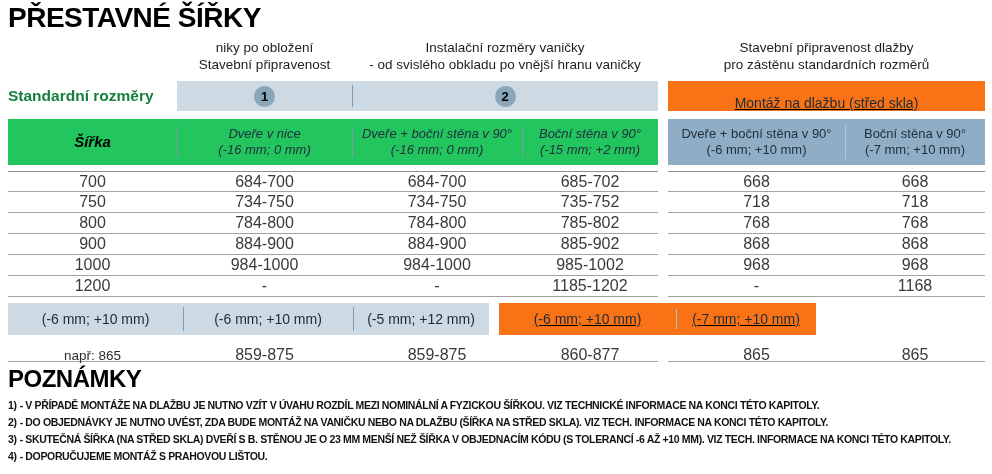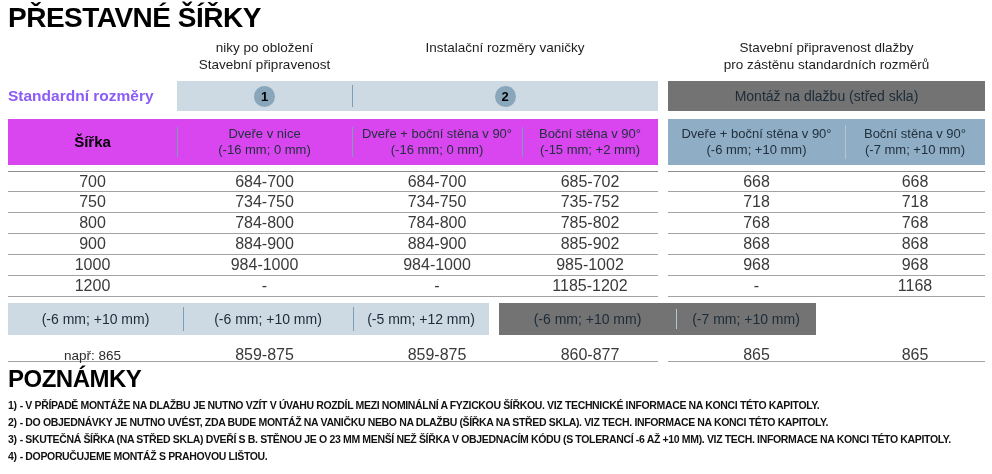--- a/index.html
+++ b/index.html
@@ -17,38 +17,38 @@
   .notes-title{position:absolute;left:8px;top:365px;font-size:24px;font-weight:900;letter-spacing:-.5px;}
 
   
   .ghdr{top:39px;}
   .gcell{display:flex;flex-direction:column;justify-content:flex-start;text-align:center;
          font-size:13.5px;line-height:17px;color:#1e1e1e;}
   .gcell span{white-space:nowrap;}
 
   
   .std{top:81px;height:30px;}
-  .rowlabel{display:flex;align-items:center;font-size:15.5px;font-weight:bold;color:#8b5cf6;}
+  .rowlabel{display:flex;align-items:center;font-size:15.5px;font-weight:bold;color:#15803d;}
   .lightband{background:#cdd9e3;display:flex;align-items:center;}
-  .darkband{background:#737373;display:flex;align-items:center;}
+  .darkband{background:#f97316;display:flex;align-items:flex-end;text-decoration:underline;}
   .seg{display:flex;align-items:center;justify-content:center;position:relative;height:100%;}
   .badge{width:21px;height:21px;border-radius:50%;background:#8aa6bb;color:#000;
          font-size:13px;font-weight:bold;display:flex;align-items:center;justify-content:center;}
   .darktext{width:100%;text-align:center;font-size:14px;color:#1c2b38;}
 
   
   .dvl{position:absolute;left:0;top:4px;bottom:4px;width:1px;background:#7e9cb3;}
   .dvl.inset{top:8px;bottom:8px;}
   .dvd{position:absolute;left:0;top:6px;bottom:6px;width:1px;background:#b5c5d2;}
 
   
   .thead{top:119px;height:46px;}
   .hcell{display:flex;flex-direction:column;align-items:center;justify-content:center;
          position:relative;font-size:13px;line-height:16px;color:#22303d;text-align:center;}
-  .hcell.light{background:#d946ef;}
+  .hcell.light{background:#22c55e;font-style:italic;}
   .hcell.dark{background:#8fadc4;}
   .hcell .hname,.hcell .htol{white-space:nowrap;}
   .sirka{font-size:15px;font-weight:bold;color:#000;}
 
   
   .tbody{position:absolute;left:8px;top:171px;}
   .trow{display:flex;height:21px;}
   .sec{display:flex;border-bottom:1px solid #a3a3a3;}
   .trow:first-child .sec{border-top:1px solid #8c8c8c;}
   .dcell{display:flex;align-items:center;justify-content:center;
@@ -77,20 +77,21 @@
   <div class="title">PŘESTAVNÉ ŠÍŘKY</div>
 
   <div class="band ghdr">
     <div class="c1"></div>
     <div class="gcell c2">
       <span>niky po obložení</span>
       <span>Stavební připravenost</span>
     </div>
     <div class="gcell" style="width:306px">
       <span>Instalační rozměry vaničky</span>
+      <span>- od svislého obkladu po vnější hranu vaničky</span>
     </div>
     <div class="gapc"></div>
     <div class="gcell w-right">
       <span>Stavební připravenost dlažby</span>
       <span>pro zástěnu standardních rozměrů</span>
     </div>
   </div>
 
   <div class="band std">
     <div class="rowlabel c1">Standardní rozměry</div>

